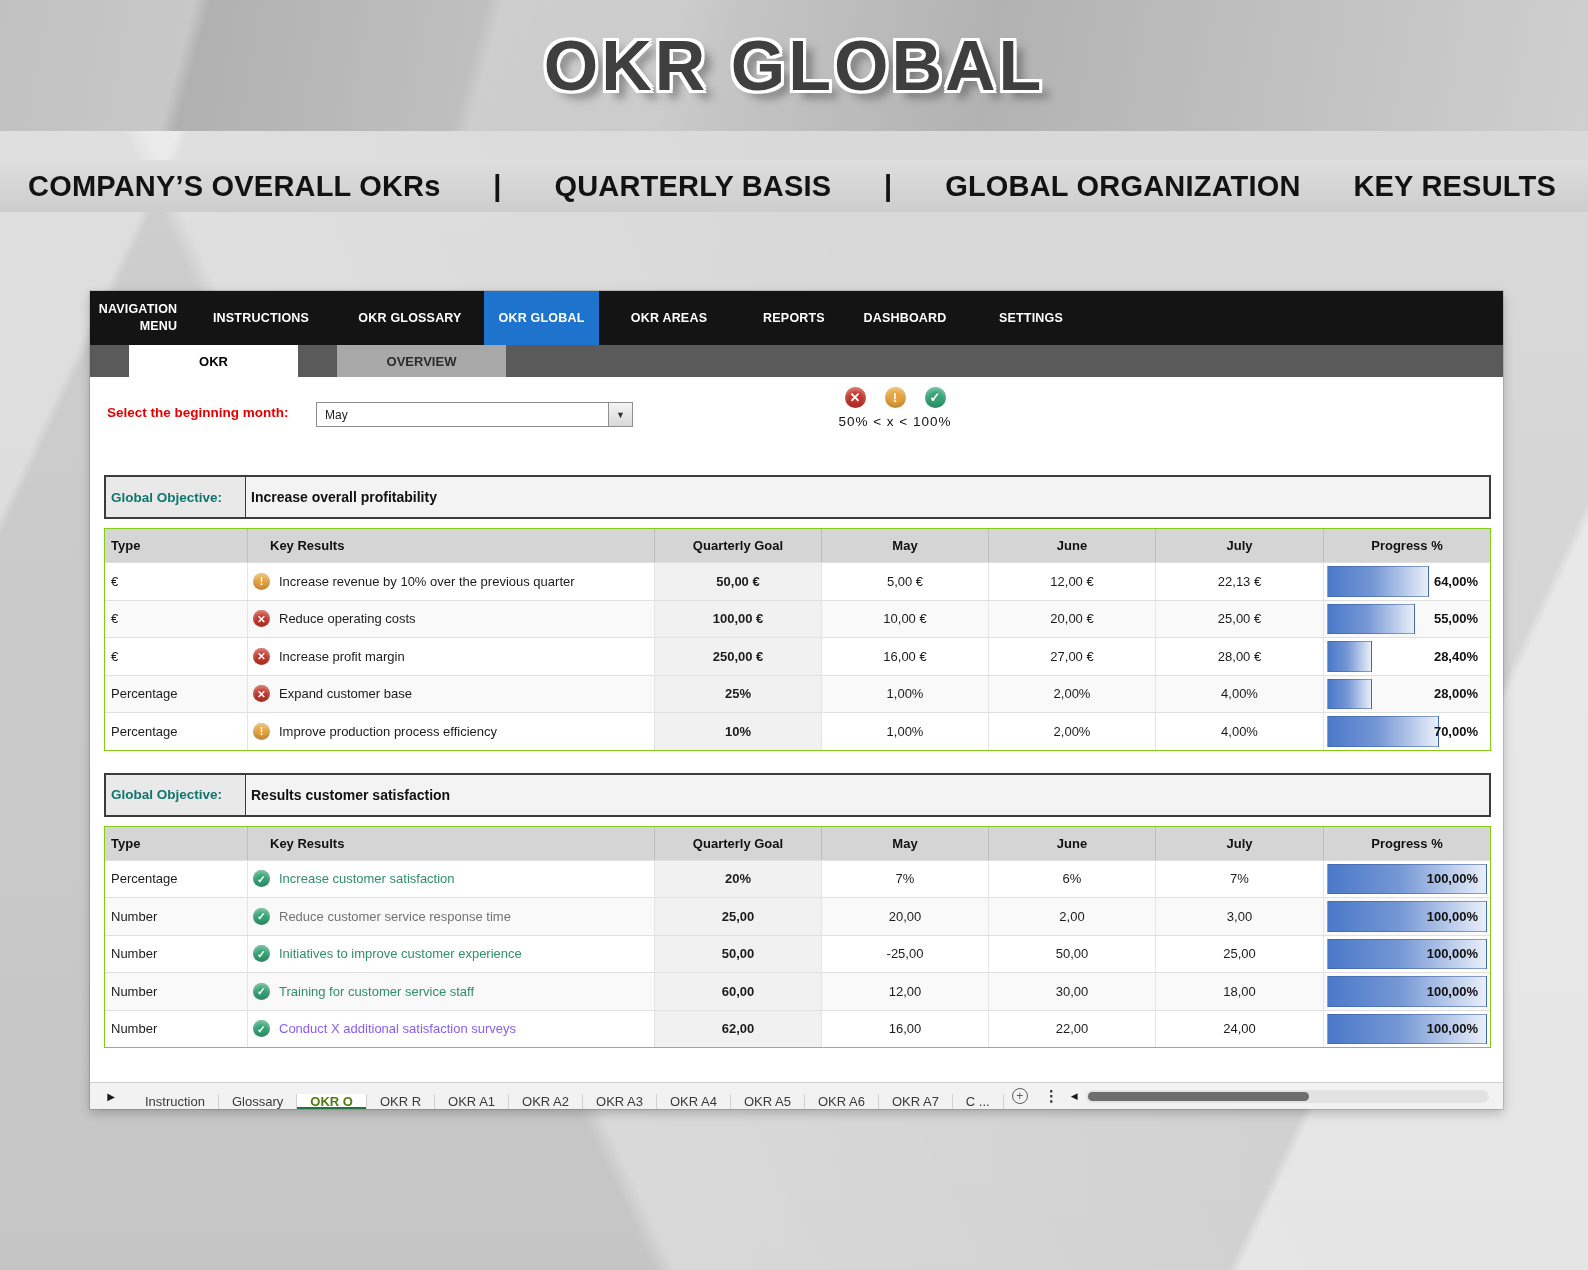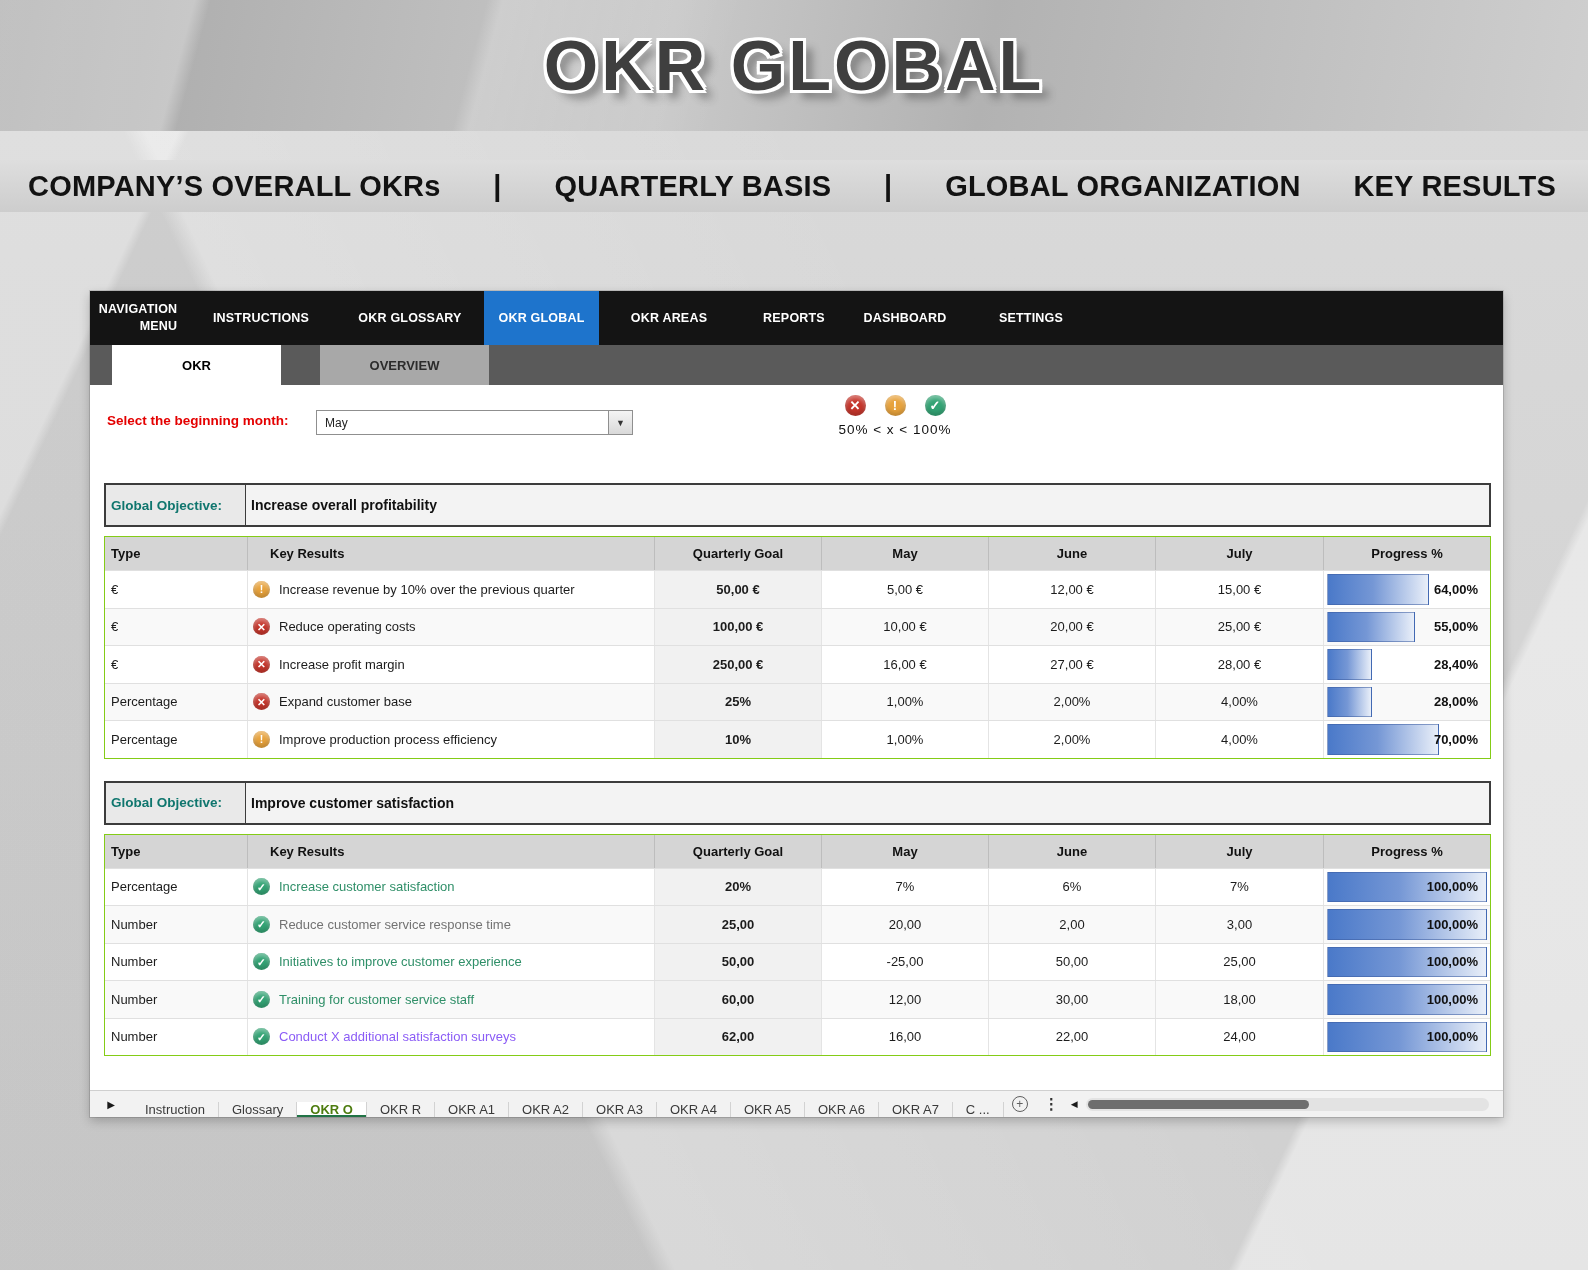--- a/index.html
+++ b/index.html
@@ -60,21 +60,21 @@
   .nav-item:nth-child(1){ width: 96px; padding: 0 10px; line-height: 1.4; text-align: right; }
   .nav-item:nth-child(2){ width: 150px; }
   .nav-item:nth-child(3){ width: 148px; }
   .nav-item:nth-child(4){ width: 115px; }
   .nav-item:nth-child(5){ width: 140px; }
   .nav-item:nth-child(6){ width: 110px; }
   .nav-item:nth-child(7){ width: 112px; }
   .nav-item:nth-child(8){ width: 140px; }
   .nav-item.active { background: #1e74cc; }
   
-  .subtab-row { display: flex; align-items: stretch; height: 40px; background: #5a5a5a; }
+  .subtab-row { display: flex; align-items: stretch; height: 32px; background: #5a5a5a; padding-left: 17px; }
   .subtab {
     width: 169px; display: flex; align-items: center; justify-content: center;
     font-weight: 700; font-size: 13px; cursor: pointer;
   }
   .subtab.active { background: #ffffff; color: #000; margin-left: 22px; }
   .subtab:not(.active) { background: #a8a8a8; color: #2c2c2c; margin-left: 39px; }
   
   .controls { position: relative; height: 78px; background: #fff; }
   .month-label { position: absolute; left: 17px; top: 28px; color: #e40000; font-weight: 700; font-size: 13.5px; }
   .dropdown {
@@ -233,21 +233,21 @@
           </div>
           <div class="data-row">
             <div class="cell cell-type">€</div>
             <div class="cell cell-kr">
               <span class="status-circle" style="background: rgb(231, 162, 60);">!</span>
               <span class="kr-text">Increase revenue by 10% over the previous quarter</span>
             </div>
             <div class="cell cell-goal">50,00 €</div>
             <div class="cell cell-month">5,00 €</div>
             <div class="cell cell-month">12,00 €</div>
-            <div class="cell cell-month">15,00 €</div>
+            <div class="cell cell-month">22,13 €</div>
             <div class="cell cell-progress">
               <div class="bar-wrap">
                 <div class="bar" style="width: 64%;"></div>
               </div>
               <div class="progress-text">64,00%</div>
             </div>
           </div>
           <div class="data-row alt">
             <div class="cell cell-type">€</div>
             <div class="cell cell-kr">
@@ -314,21 +314,21 @@
                 <div class="bar" style="width: 70%;"></div>
               </div>
               <div class="progress-text">70,00%</div>
             </div>
           </div>
         </div>
       </section>
       <section class="okr-table">
         <div class="objective-row">
           <div class="objective-label">Global Objective:</div>
-          <div class="objective-value">Improve customer satisfaction</div>
+          <div class="objective-value">Results customer satisfaction</div>
         </div>
         <div class="table-grid">
           <div class="header-row">
             <div class="hcell">Type</div>
             <div class="hcell">Key Results</div>
             <div class="hcell">Quarterly Goal</div>
             <div class="hcell">May</div>
             <div class="hcell">June</div>
             <div class="hcell">July</div>
             <div class="hcell">Progress %</div>

